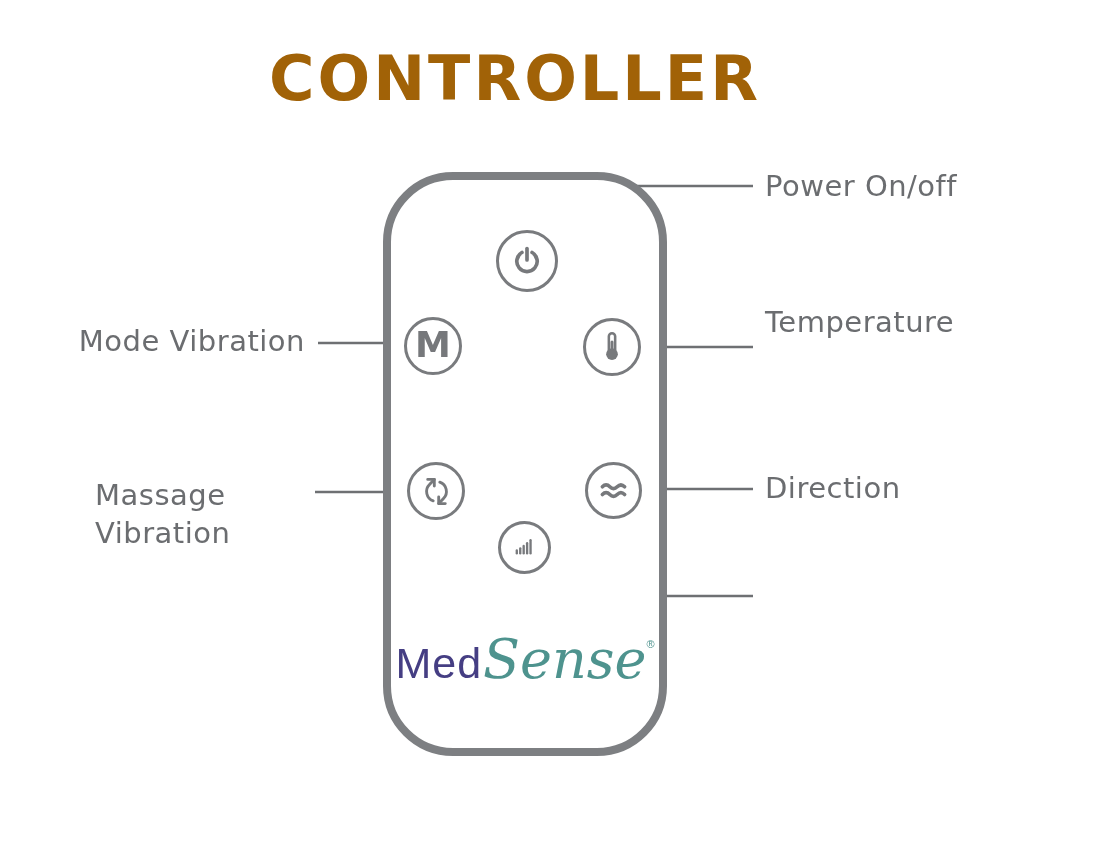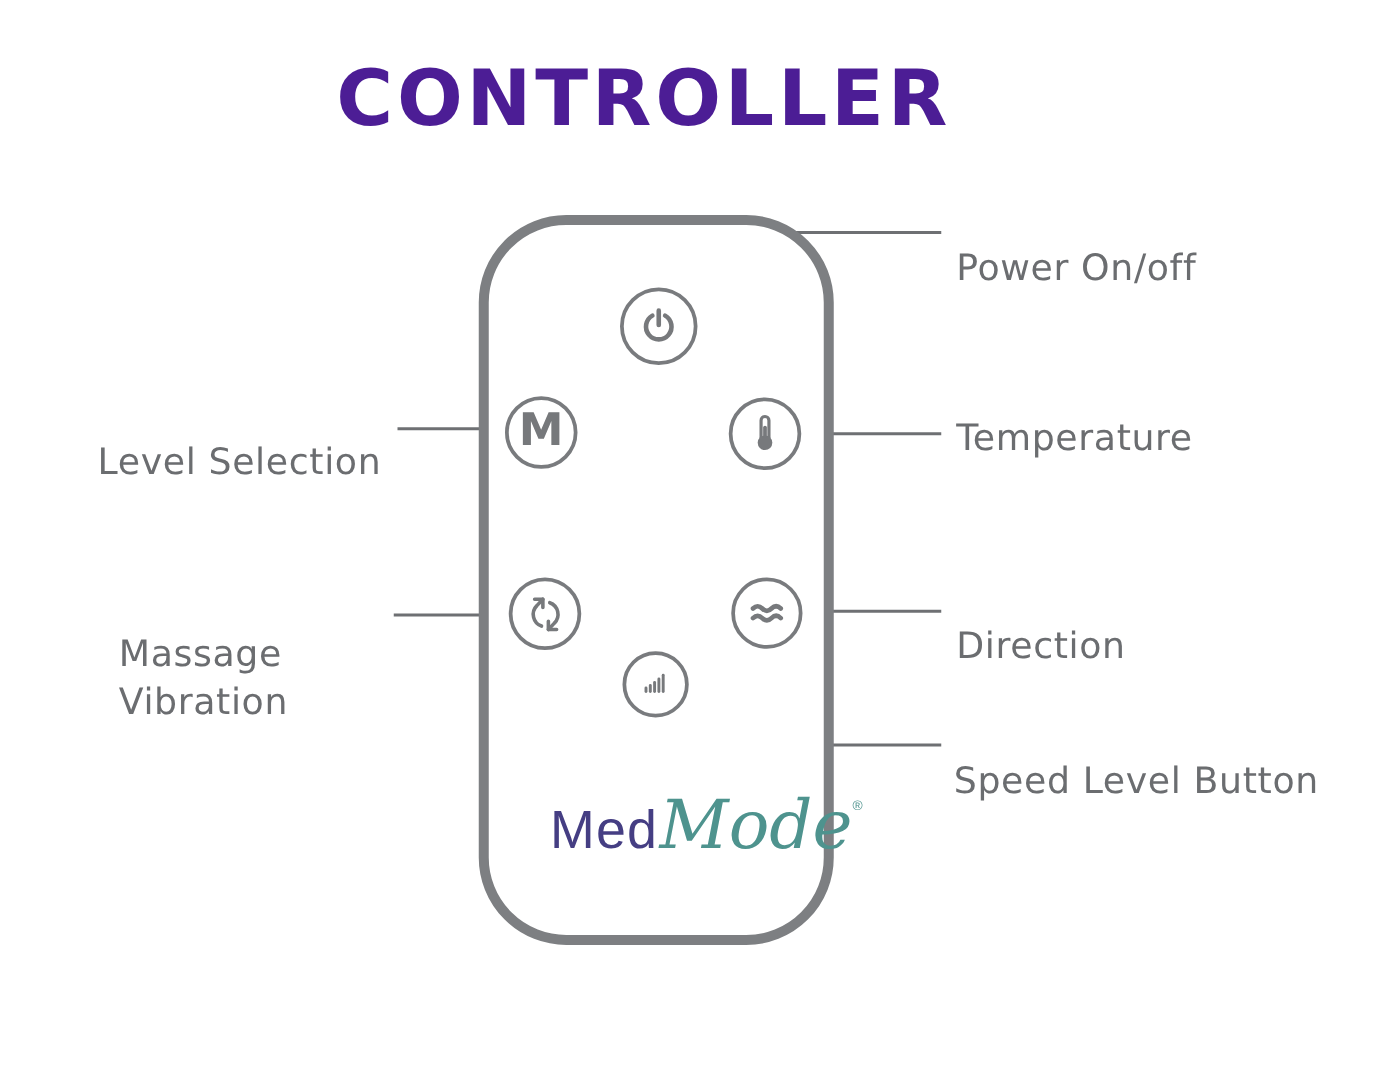--- a/index.html
+++ b/index.html
@@ -8,21 +8,21 @@
     width:1100px;height:859px;
     background:#ffffff;
     overflow:hidden;
     font-family:"DejaVu Sans","Liberation Sans",sans-serif;
   }
   
   .page-title{
     position:absolute;left:0;top:42px;width:1030px;
     text-align:center;
     font-size:62px;font-weight:bold;letter-spacing:3px;
-    color:#4c1d95;
+    color:#a16207;
   }
   
   .remote{
     position:absolute;left:383px;top:172px;
     width:268px;height:568px;            
     border:8px solid #7d7f82;
     border-radius:70px;
     background:#ffffff;
   }
   
@@ -46,40 +46,39 @@
     line-height:1;transform:translateY(-1px);
     font-family:"DejaVu Sans","Liberation Sans",sans-serif;
   }
   
   .callout{
     position:absolute;
     color:#6b6d70;
     font-size:29px;letter-spacing:.5px;
     line-height:36px;
     white-space:nowrap;
-    margin-top:28px;
   }
   .lbl-power {left:765px;top:168px;}
   .lbl-mode  {left:40px; top:323px;width:265px;text-align:right;}
   .lbl-temp  {left:765px;top:304px;}
   .lbl-massage{left:95px;top:476px;width:240px;text-align:left;line-height:38px;white-space:normal;}
   .lbl-vibration{left:765px;top:470px;}
   .lbl-speed {left:763px;top:578px;}
   
   .lines{
     position:absolute;left:0;top:0;width:1100px;height:859px;
     pointer-events:none;
   }
   .lines polyline,.lines line{
     fill:none;stroke:#6e7073;stroke-width:2.5;
   }
   
   .logo{
     position:absolute;left:383px;top:628px;width:284px;height:72px;
-    display:flex;align-items:baseline;justify-content:center;padding-left:40px;
+    display:flex;align-items:baseline;justify-content:center;
   }
   .logo-med{
     font-family:"Liberation Sans",sans-serif;
     font-size:43px;font-weight:400;letter-spacing:1px;
     color:#453e83;
   }
   .logo-sense{
     font-family:"DejaVu Serif","Liberation Serif",serif;
     font-style:italic;
     font-size:54px;color:#4e938e;
@@ -160,28 +159,27 @@
         <path d="M6.4 16.2 L6.4 14.1"></path>
         <path d="M8.9 16.2 L8.9 12.6"></path>
         <path d="M11.4 16.2 L11.4 10.9"></path>
         <path d="M13.9 16.2 L13.9 8.9"></path>
         <path d="M16.4 16.2 L16.4 6.7"></path>
       </svg>
     </span>
   </div>
 
   <div class="callout lbl-power">Power On/off</div>
-  <div class="callout lbl-mode">Level Selection</div>
+  <div class="callout lbl-mode">Mode Vibration</div>
   <div class="callout lbl-temp">Temperature</div>
   <div class="callout lbl-massage">
     <span>Massage</span><br>
     <span>Vibration</span>
   </div>
   <div class="callout lbl-vibration">Direction</div>
-  <div class="callout lbl-speed">Speed Level Button</div>
 
   <div class="logo">
     <span class="logo-med">Med</span>
-      <span class="logo-sense">Mode</span>
+      <span class="logo-sense">Sense</span>
       <span class="logo-reg">®</span>
   </div>
 
 </div>
 
 </body></html>

